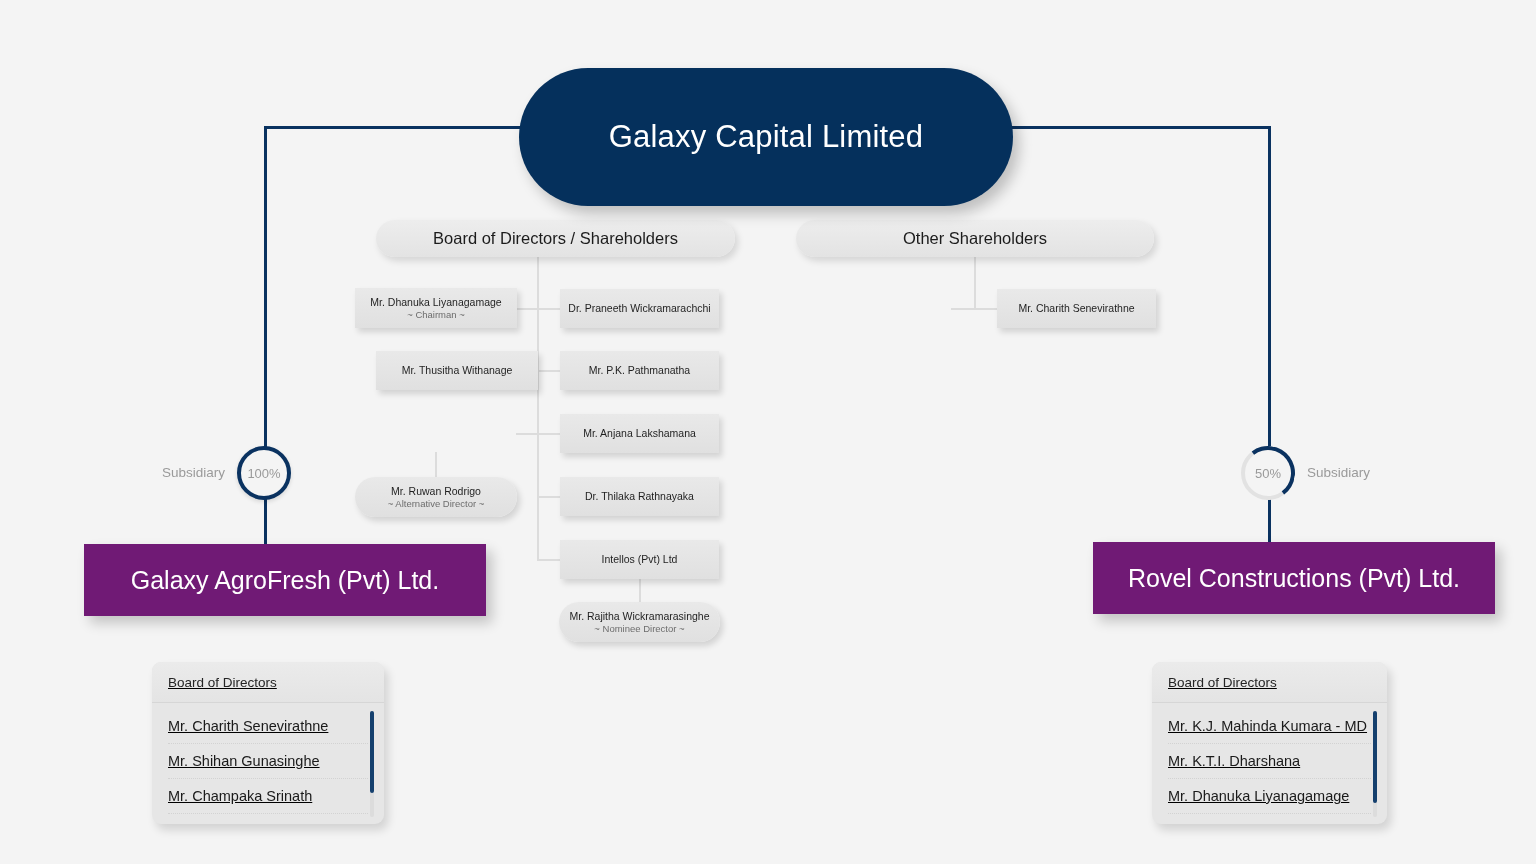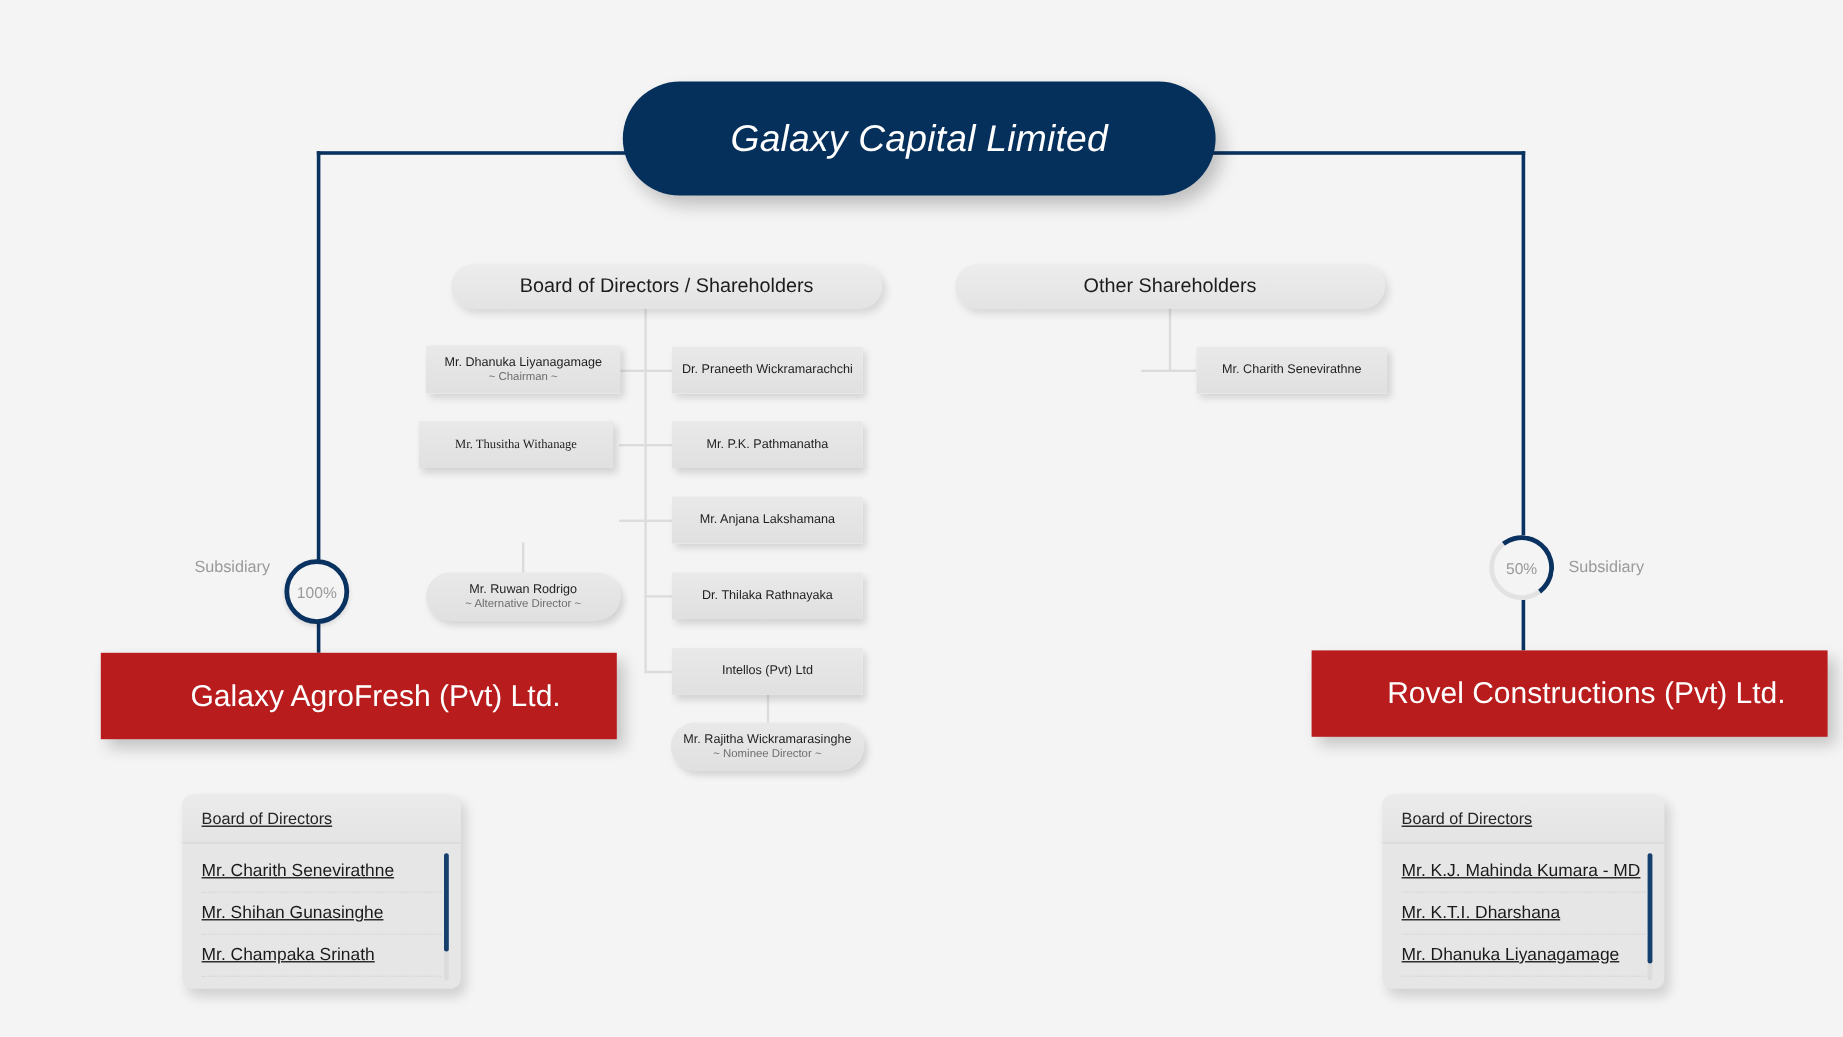--- a/index.html
+++ b/index.html
@@ -89,26 +89,25 @@
     color: #6d6d6d;
     line-height: 1.25;
   }
 
   
   .sub-box {
     position: absolute;
     display: flex;
     align-items: center;
     justify-content: center;
-    background: #b91c1c;
+    background: #701a75;
     color: #ffffff;
     box-shadow: 6px 7px 12px rgba(0,0,0,0.20);
     font-size: 25px;
     z-index: 6;
-    padding-left: 28px;
   }
 
   
   .pct-circle {
     position: absolute;
     width: 54px;
     height: 54px;
     border-radius: 50%;
     display: flex;
     align-items: center;
@@ -194,21 +193,21 @@
 </style>
 </head>
 <body>
 
 <div id="stage">
 
   <div class="navy-line h" style="left:264px; top:126px; width:1007px;"></div>
   <div class="navy-line v" style="left:264px; top:126px; height:418px;"></div>
   <div class="navy-line v" style="left:1268px; top:126px; height:416px;"></div>
 
-  <div class="root-pill" style="left:519px; top:68px; width:494px; height:95px;font-style:italic;">
+  <div class="root-pill" style="left:519px; top:68px; width:494px; height:138px;">
     <span>Galaxy Capital Limited</span>
   </div>
 
   <div class="section-pill" style="left:376px; top:220px; width:359px; height:37px;">
     <span>Board of Directors / Shareholders</span>
   </div>
 
   <div class="grey-line v" style="left:537px; top:257px; height:304px;"></div>
 
   <div class="grey-line h" style="left:516px; top:308px; width:22px;"></div>
@@ -222,21 +221,21 @@
   <div class="grey-line h" style="left:537px; top:559px; width:23px;"></div>
 
   <div class="grey-line v" style="left:435px; top:452px; height:36px;"></div>
 
   <div class="grey-line v" style="left:639px; top:578px; height:26px;"></div>
 
   <div class="member-box" style="left:355px; top:288px; width:162px; height:40px;">
     <span class="member-name">Mr. Dhanuka Liyanagamage</span>
     <span class="member-role">~ Chairman ~</span>
   </div>
-  <div class="member-box" style="left:349px; top:351px; width:162px; height:39px;font-family:Liberation Serif, serif;">
+  <div class="member-box" style="left:376px; top:351px; width:162px; height:39px;">
     <span class="member-name">Mr. Thusitha Withanage</span>
   </div>
   <div class="member-box" style="left:560px; top:289px; width:159px; height:39px;">
     <span class="member-name">Dr. Praneeth Wickramarachchi</span>
   </div>
 
   <div class="member-box rounded" style="left:355px; top:477px; width:162px; height:40px;">
     <span class="member-name">Mr. Ruwan Rodrigo</span>
     <span class="member-role">~ Alternative Director ~</span>
   </div>
@@ -262,21 +261,21 @@
   </div>
   <div class="grey-line v" style="left:974px; top:257px; height:52px;"></div>
   <div class="grey-line h" style="left:951px; top:308px; width:23px;"></div>
   <div class="grey-line h" style="left:974px; top:308px; width:23px;"></div>
 
   <div class="member-box" style="left:997px; top:289px; width:159px; height:39px;">
     <span class="member-name">Mr. Charith Senevirathne</span>
   </div>
 
   <div class="side-label" style="left:162px; top:465px;">Subsidiary</div>
-  <div class="pct-circle" style="left:237px; top:466px;">
+  <div class="pct-circle" style="left:237px; top:446px;">
     <span class="ring ring-full"></span>
     <span class="pct-label">100%</span>
   </div>
 
   <div class="sub-box" style="left:84px; top:544px; width:402px; height:72px;">
     <span>Galaxy AgroFresh (Pvt) Ltd.</span>
   </div>
 
   <div class="dir-panel" style="left:152px; top:662px; width:232px; height:162px;">
     <div class="dir-head">Board of Directors</div>

